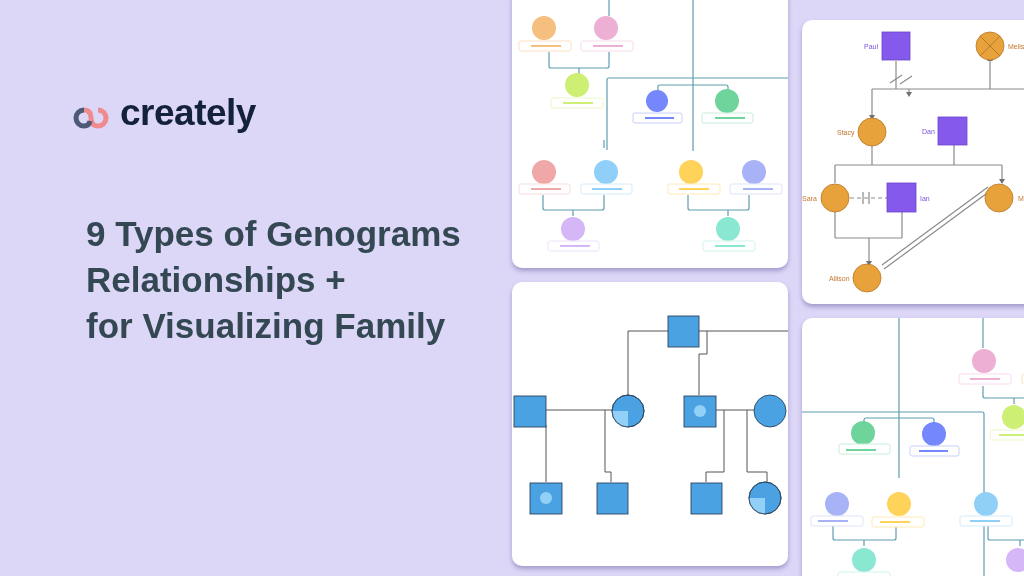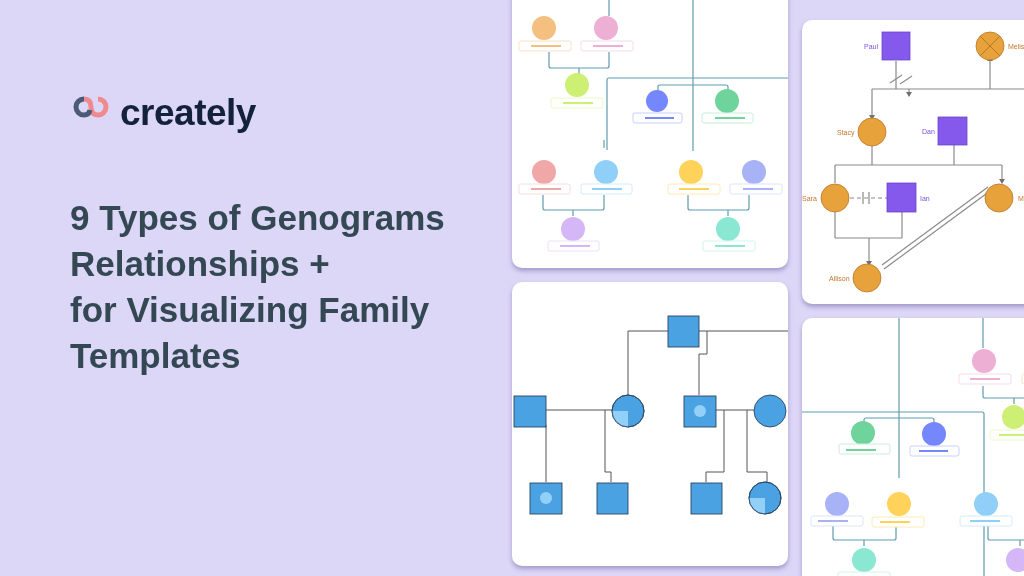--- a/index.html
+++ b/index.html
@@ -1,26 +1,26 @@
 <!DOCTYPE html>
 <html><head>
 <meta charset="utf-8">
 <style>
   html, body { margin:0; padding:0; }
   body {
     width:1024px; height:576px; overflow:hidden; position:relative;
     background:#dcd6f7;
     font-family:"Liberation Sans", "DejaVu Sans", sans-serif;
   }
-  .logo { position:absolute; left:70px; top:94px; display:flex; align-items:flex-start; gap:8px; }
+  .logo { position:absolute; left:70px; top:94px; display:flex; align-items:flex-end; gap:8px; }
   .logo-mark { width:42px; height:26px; }
   .logo-text { font-size:37px; font-weight:bold; color:#13213a; letter-spacing:-0.5px; line-height:1; }
   .headline {
     position:absolute; left:70px; top:195px; width:420px;
-    font-size:35px; font-weight:bold; color:#344854; line-height:46px; margin:0;
+    font-size:35px; font-weight:bold; color:#344854; line-height:46px; margin:16px;
   }
   .headline span { display:block; }
   .card {
     position:absolute; background:#ffffff; border-radius:10px;
     box-shadow:0 3px 4px rgba(120,110,170,0.55);
     overflow:hidden;
   }
   .card svg { position:absolute; left:0; top:0; }
   #card-a { left:512px; top:-12px; width:276px; height:280px; }
   #card-b { left:802px; top:20px; width:240px; height:284px; }
@@ -38,21 +38,20 @@
     <path d="M14 5 Q21 5 21 13 Q21 21 28 21" fill="none" stroke="#ef8a8f" stroke-width="5"></path>
     <path d="M14 21 Q19 21 20 16" fill="none" stroke="#4c5a78" stroke-width="5"></path>
   </svg>
   <span class="logo-text">creately</span>
 </div>
 
 <h1 class="headline">
   <span>9 Types of Genograms</span>
   <span>Relationships +</span>
   <span>for Visualizing Family</span>
-  <span>Templates</span>
 </h1>
 
 <div class="card" id="card-a">
   <svg width="276" height="280" viewBox="0 0 276 280">
     <g fill="none" stroke="#5f9db0" stroke-width="1.2">
       <line x1="97" y1="0" x2="97" y2="28"></line>
       <line x1="181" y1="0" x2="181" y2="91"></line>
       <path d="M37 64 V78 Q37 80 39 80 H95 Q97 80 97 78 V64"></path>
       <line x1="67" y1="80" x2="67" y2="86"></line>
       <path d="M95 162 V92 Q95 90 97 90 H276"></path>

